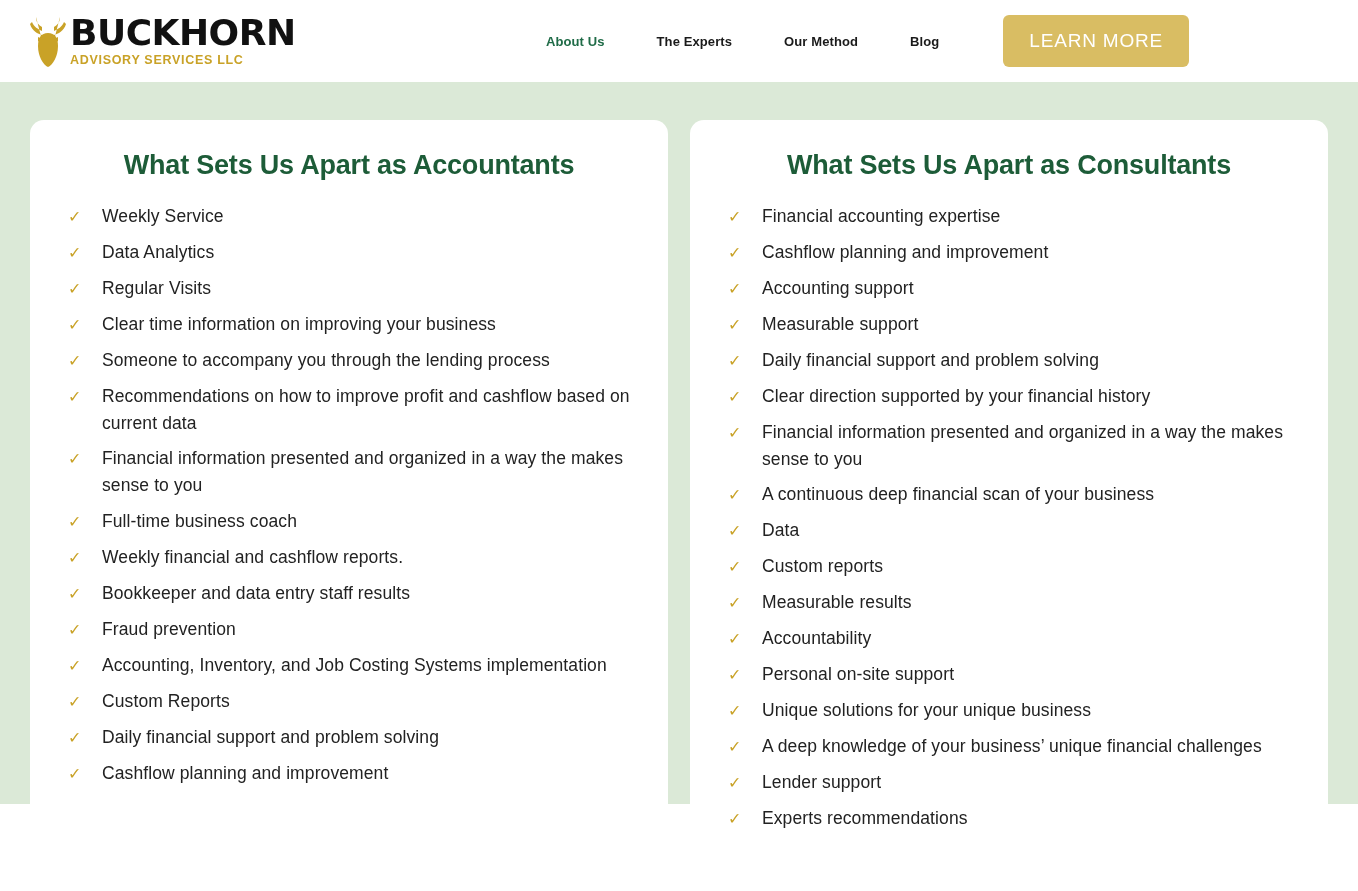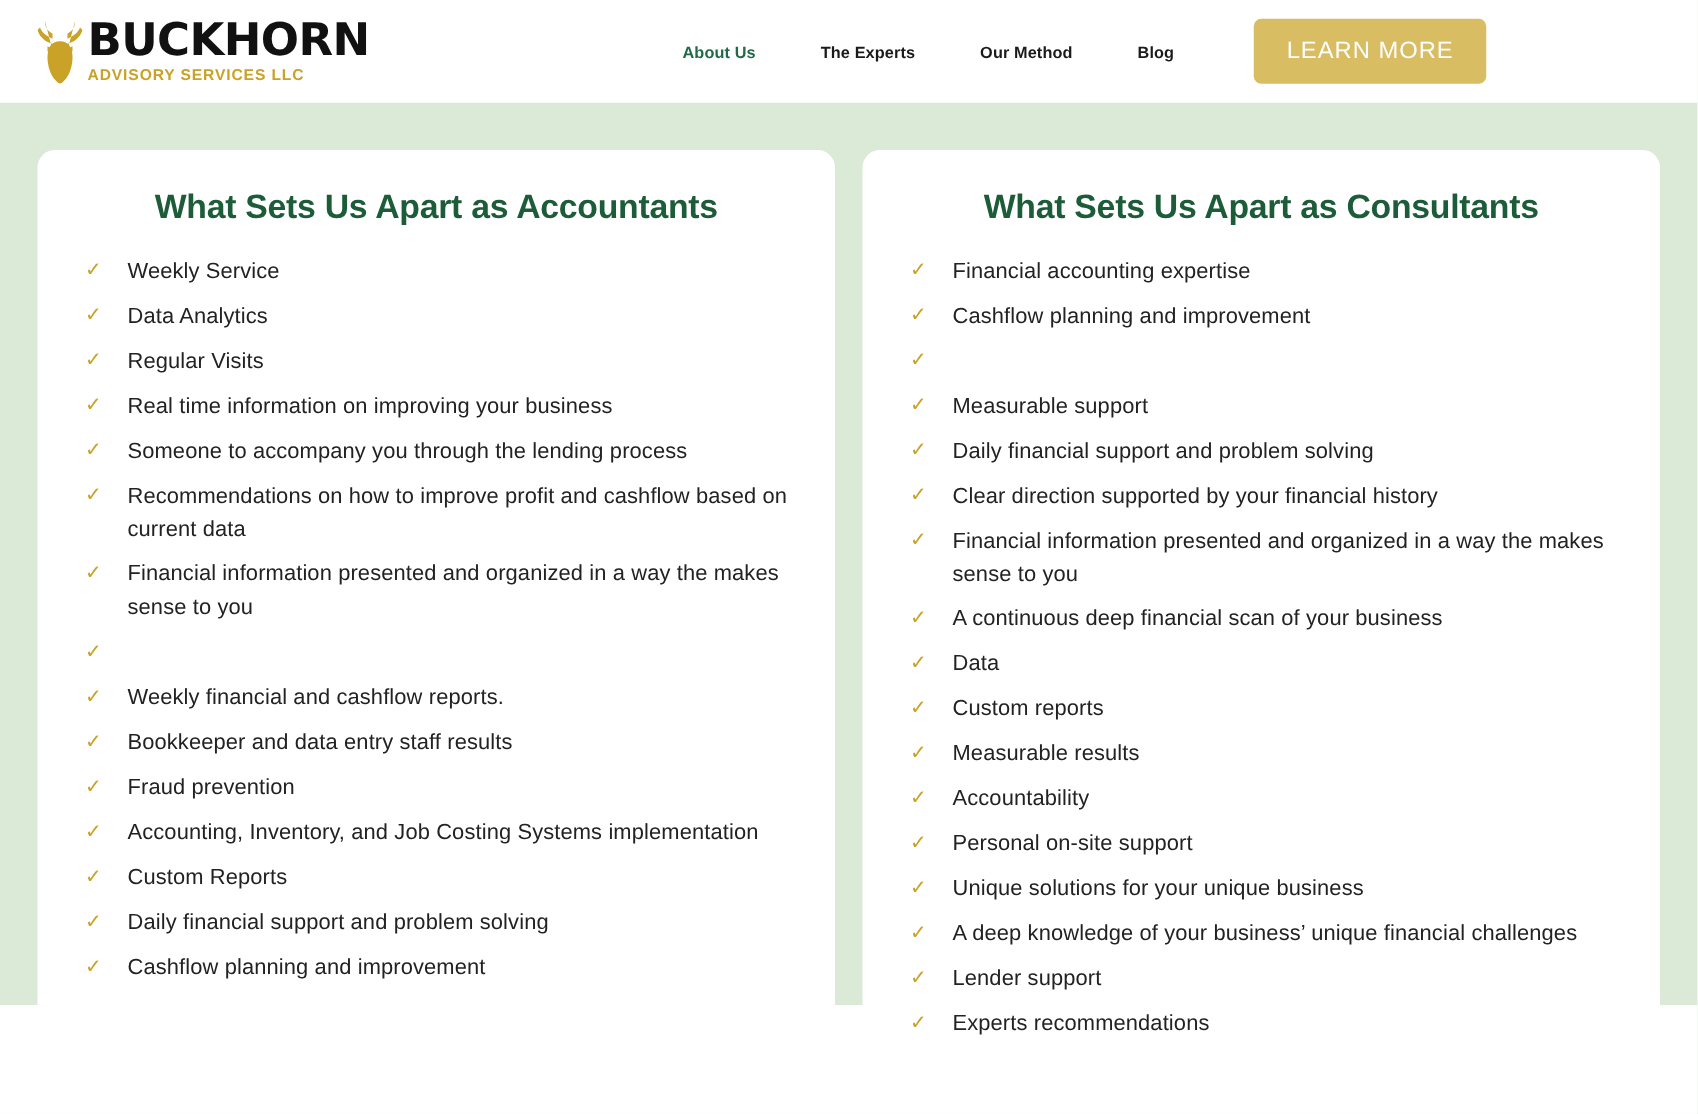--- a/index.html
+++ b/index.html
@@ -181,36 +181,37 @@
         <li>
           <span class="check">✓</span>
           <span class="txt">Data Analytics</span>
         </li>
         <li>
           <span class="check">✓</span>
           <span class="txt">Regular Visits</span>
         </li>
         <li>
           <span class="check">✓</span>
-          <span class="txt">Real time information on improving your business</span>
+          <span class="txt">Clear time information on improving your business</span>
         </li>
         <li>
           <span class="check">✓</span>
           <span class="txt">Someone to accompany you through the lending process</span>
         </li>
         <li>
           <span class="check">✓</span>
           <span class="txt">Recommendations on how to improve profit and cashflow based on current data</span>
         </li>
         <li>
           <span class="check">✓</span>
           <span class="txt">Financial information presented and organized in a way the makes sense to you</span>
         </li>
         <li>
           <span class="check">✓</span>
+          <span class="txt">Full-time business coach</span>
         </li>
         <li>
           <span class="check">✓</span>
           <span class="txt">Weekly financial and cashflow reports.</span>
         </li>
         <li>
           <span class="check">✓</span>
           <span class="txt">Bookkeeper and data entry staff results</span>
         </li>
         <li>
@@ -242,20 +243,21 @@
         <li>
           <span class="check">✓</span>
           <span class="txt">Financial accounting expertise</span>
         </li>
         <li>
           <span class="check">✓</span>
           <span class="txt">Cashflow planning and improvement</span>
         </li>
         <li>
           <span class="check">✓</span>
+          <span class="txt">Accounting support</span>
         </li>
         <li>
           <span class="check">✓</span>
           <span class="txt">Measurable support</span>
         </li>
         <li>
           <span class="check">✓</span>
           <span class="txt">Daily financial support and problem solving</span>
         </li>
         <li>

